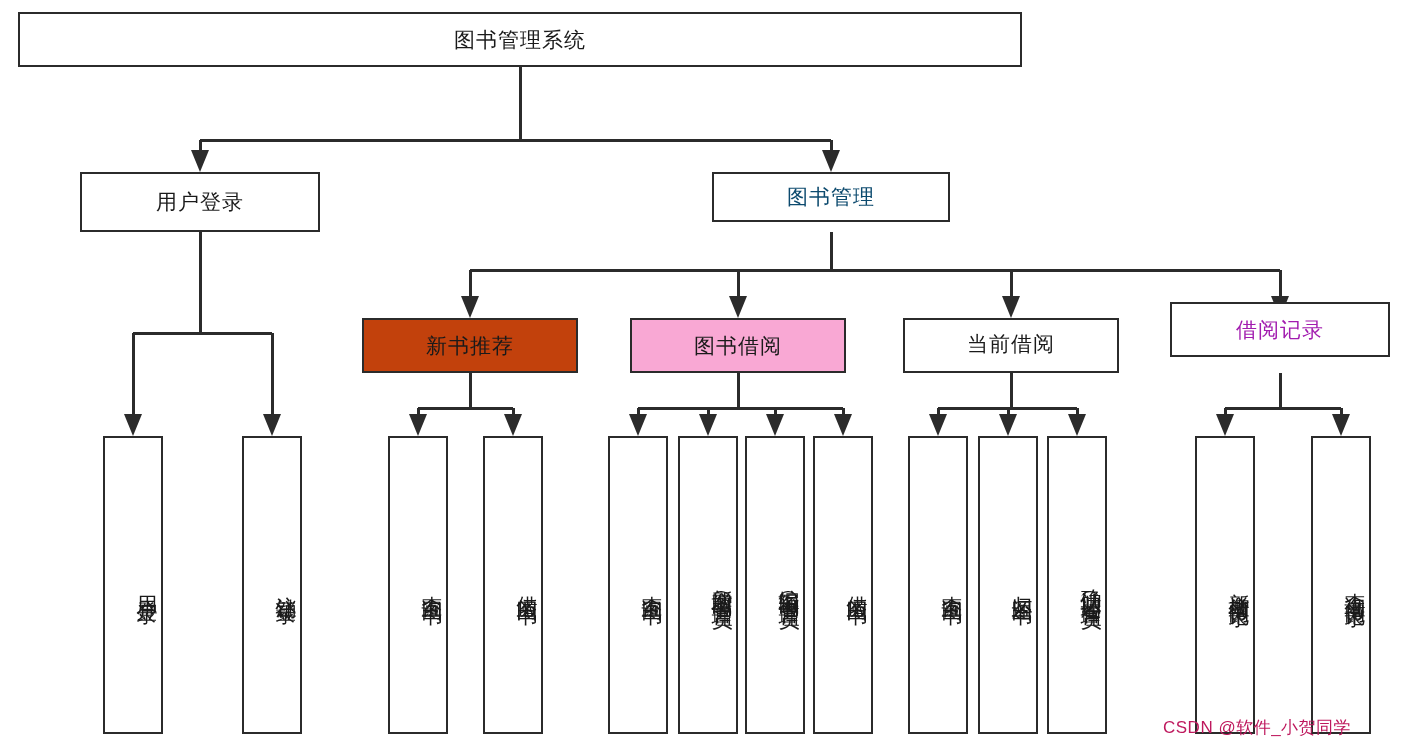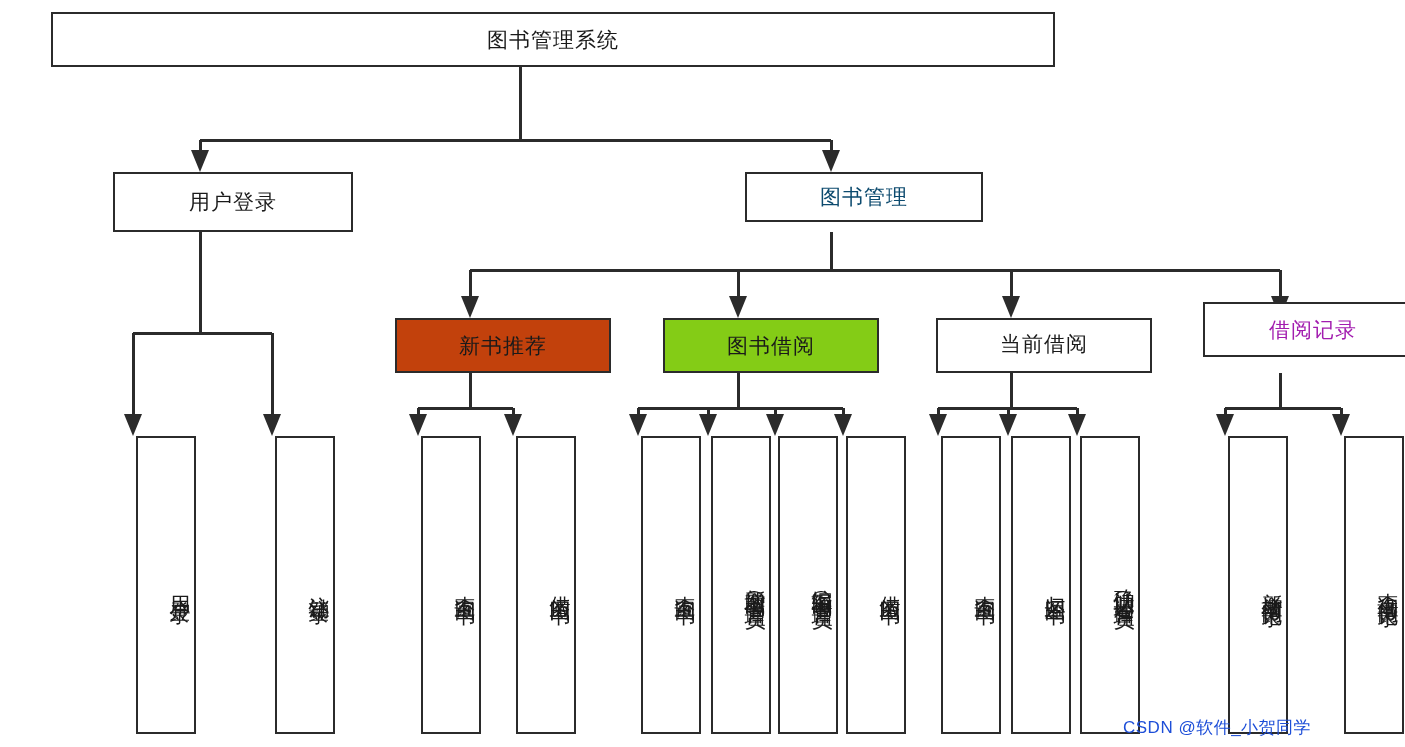--- a/index.html
+++ b/index.html
@@ -27,21 +27,20 @@
   }
   .node {
     position: absolute;
     box-sizing: border-box;
     background: #ffffff;
     border: 2px solid #2b2b2b;
     display: flex;
     align-items: center;
     justify-content: center;
     color: #1a1a1a;
-    margin-left: 33px;
   }
   .node.horiz {
     font-size: 21px;
     letter-spacing: 1px;
     line-height: 1.2;
   }
   .node.vert {
     writing-mode: vertical-rl;
     text-orientation: upright;
     font-size: 21px;
@@ -136,21 +135,21 @@
       </div>
       <div class="node horiz" style="left: 80px; top: 172px; width: 240px; height: 60px; border-color: rgb(43, 43, 43); background: rgb(255, 255, 255); color: rgb(26, 26, 26);">
         <span>用户登录</span>
       </div>
       <div class="node horiz" style="left: 712px; top: 172px; width: 238px; height: 50px; border-color: rgb(43, 43, 43); background: rgb(255, 255, 255); color: #0c4a6e;">
         <span>图书管理</span>
       </div>
       <div class="node horiz" style="left: 362px; top: 318px; width: 216px; height: 55px; border-color: rgb(43, 43, 43); background: #c2410c; color: rgb(26, 26, 26);">
         <span>新书推荐</span>
       </div>
-      <div class="node horiz" style="left: 630px; top: 318px; width: 216px; height: 55px; border-color: rgb(43, 43, 43); background: #84cc16; color: rgb(26, 26, 26);">
+      <div class="node horiz" style="left: 630px; top: 318px; width: 216px; height: 55px; border-color: rgb(43, 43, 43); background: #f9a8d4; color: rgb(26, 26, 26);">
         <span>图书借阅</span>
       </div>
       <div class="node horiz" style="left: 903px; top: 318px; width: 216px; height: 55px; border-color: rgb(43, 43, 43); background: rgb(255, 255, 255); color: rgb(26, 26, 26); font-family: Liberation Mono, monospace;">
         <span>当前借阅</span>
       </div>
       <div class="node horiz" style="left: 1170px; top: 302px; width: 220px; height: 55px; border-color: rgb(43, 43, 43); background: rgb(255, 255, 255); color: #a21caf;">
         <span>借阅记录</span>
       </div>
       <div class="node vert" style="left: 103px; top: 436px; width: 60px; height: 298px; border-color: rgb(43, 43, 43); background: rgb(255, 255, 255); color: rgb(26, 26, 26);">
         <span>用户登录</span>
@@ -185,14 +184,14 @@
       <div class="node vert" style="left: 1047px; top: 436px; width: 60px; height: 298px; border-color: rgb(43, 43, 43); background: rgb(255, 255, 255); color: rgb(26, 26, 26);">
         <span>确认归还（管理员）</span>
       </div>
       <div class="node vert" style="left: 1195px; top: 436px; width: 60px; height: 298px; border-color: rgb(43, 43, 43); background: rgb(255, 255, 255); color: rgb(26, 26, 26);">
         <span>新增借阅记录</span>
       </div>
       <div class="node vert" style="left: 1311px; top: 436px; width: 60px; height: 298px; border-color: rgb(43, 43, 43); background: rgb(255, 255, 255); color: rgb(26, 26, 26);">
         <span>查询借阅记录</span>
       </div>
     </div>
-  <div class="watermark" style="left: 1123px; top: 716px; color: #1d4ed8; text-align: right;">CSDN @软件_小贺同学</div>
+  <div class="watermark" style="left: 1163px; top: 716px; color: #be185d; text-align: right;">CSDN @软件_小贺同学</div>
 </div>
 
 </body></html>

